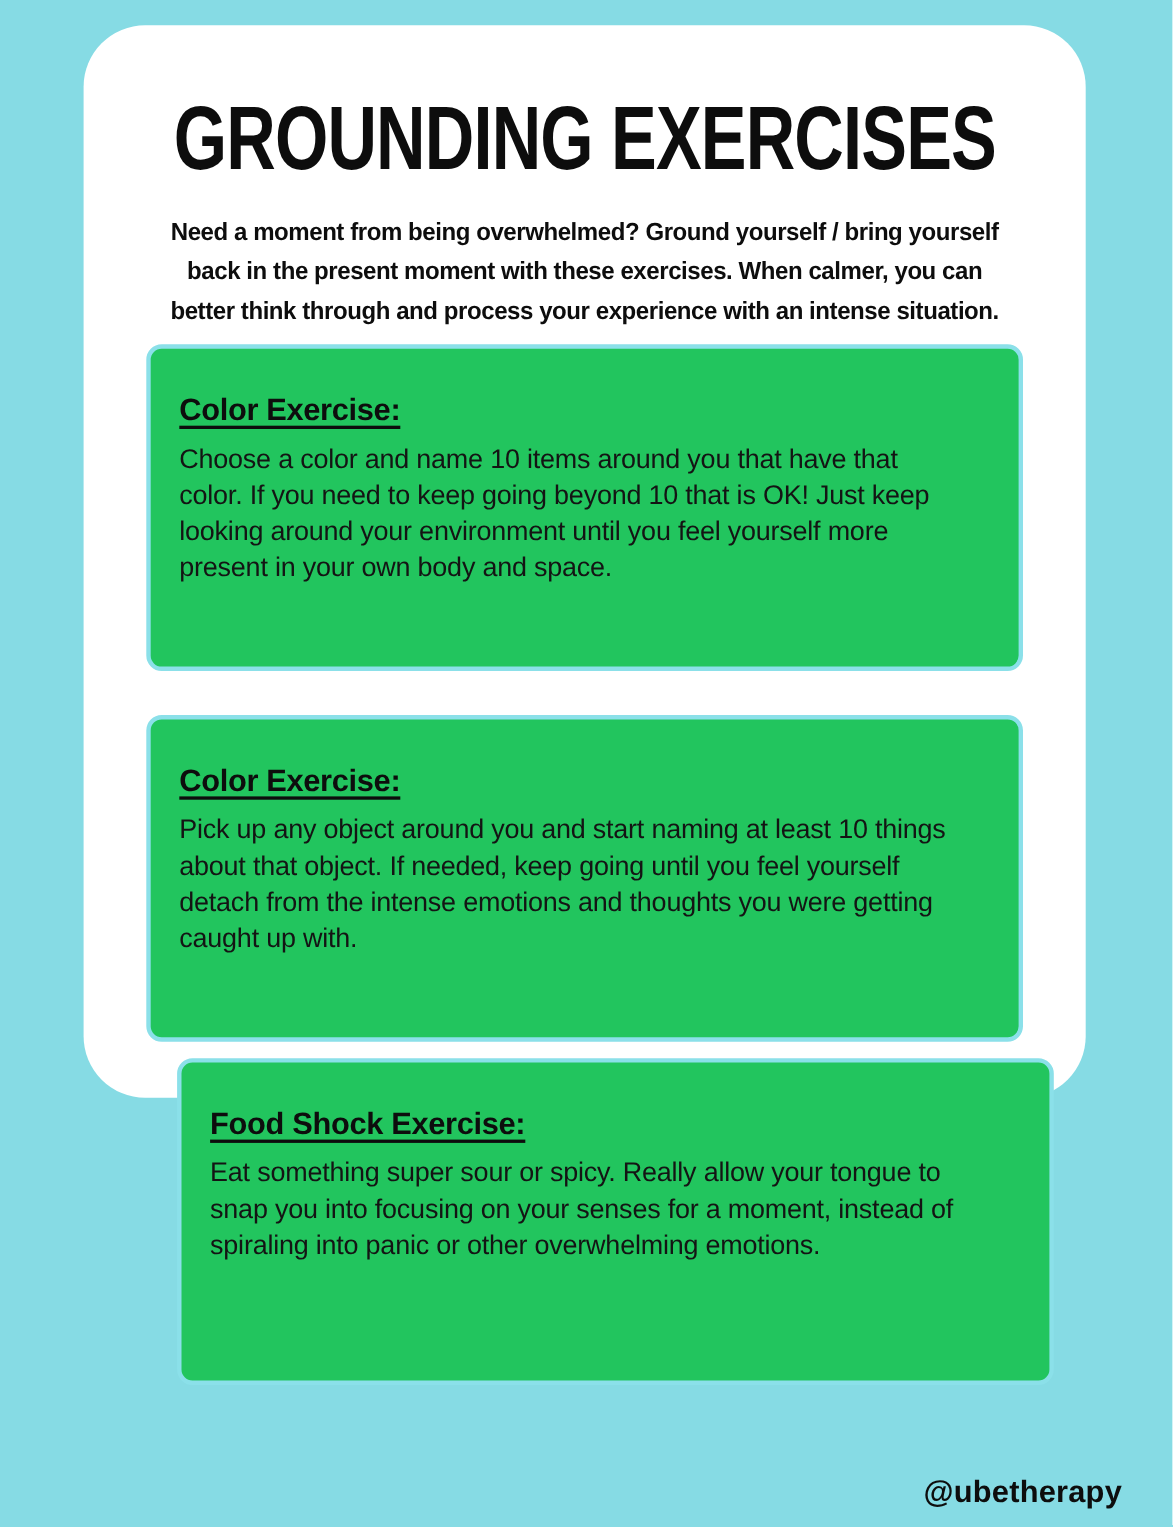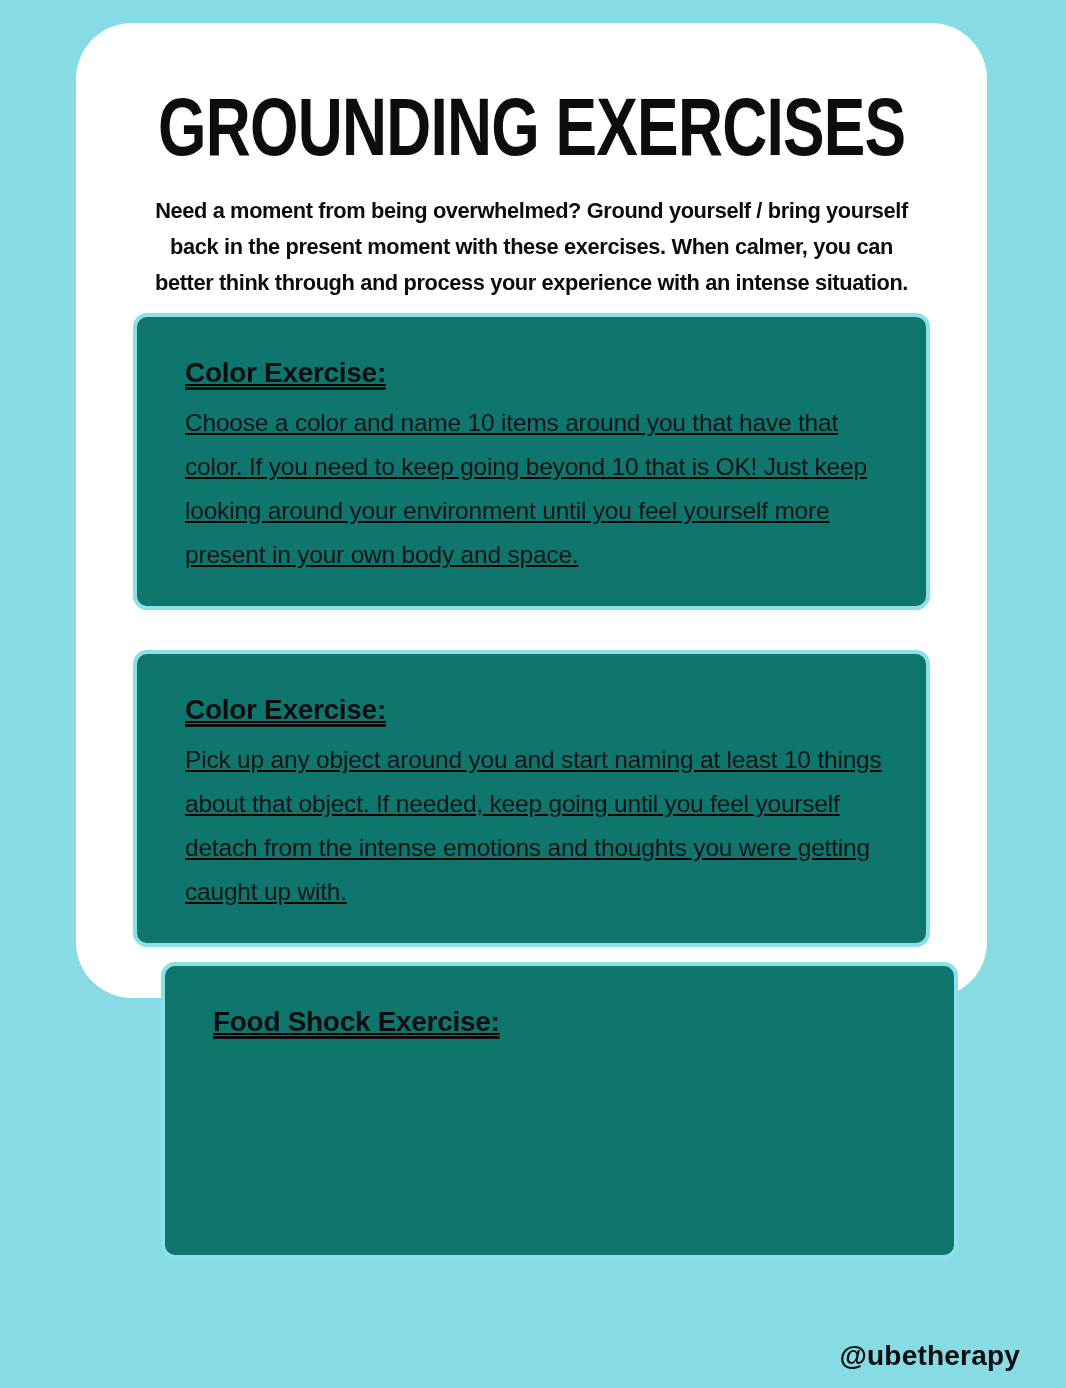--- a/index.html
+++ b/index.html
@@ -48,43 +48,42 @@
     font-weight: bold;
     letter-spacing: -0.4px;
     line-height: 36px;
     white-space: nowrap;
     color: #0D0D0D;
   }
   .box {
     position: absolute;
     left: 57px;
     width: 797px; height: 297px;
-    background: #0f766e;
+    background: #22c55e;
     border: 4px solid #8BE0E9;
     border-radius: 14px;
-    padding: 40px 44px 30px 48px;
-    text-decoration: underline;
+    padding: 40px 44px 30px 26px;
   }
   .box-1 { top: 290px; }
   .box-2 { top: 627px; }
   .box-3 { top: 939px; margin-left: 28px; }
   .box-heading {
     font-size: 28px;
     font-weight: bold;
     color: #0D0D0D;
     text-decoration: underline;
     text-decoration-thickness: 3px;
     text-underline-offset: 5px;
     margin-bottom: 12px;
     letter-spacing: -0.3px;
   }
   .box-body {
     font-size: 24.5px;
     font-weight: normal;
-    line-height: 44px;
+    line-height: 33px;
     color: #141414;
     max-width: 706px;
     letter-spacing: -0.2px;
   }
   .footer {
     position: absolute;
     right: 46px; top: 1340px;
     font-size: 28px;
     font-weight: bold;
     letter-spacing: 0.2px;
@@ -112,18 +111,19 @@
       <p class="box-body">Choose a color and name 10 items around you that have that color. If you need to keep going beyond 10 that is OK! Just keep looking around your environment until you feel yourself more present in your own body and space.</p>
     </section>
 
     <section class="box box-2">
       <h2 class="box-heading">Color Exercise:</h2>
       <p class="box-body">Pick up any object around you and start naming at least 10 things about that object. If needed, keep going until you feel yourself detach from the intense emotions and thoughts you were getting caught up with.</p>
     </section>
 
     <section class="box box-3">
       <h2 class="box-heading">Food Shock Exercise:</h2>
+      <p class="box-body">Eat something super sour or spicy. Really allow your tongue to snap you into focusing on your senses for a moment, instead of spiraling into panic or other overwhelming emotions.</p>
     </section>
 
   </div>
 
   <div class="footer">@ubetherapy</div>
 </div>
 
 </body></html>

